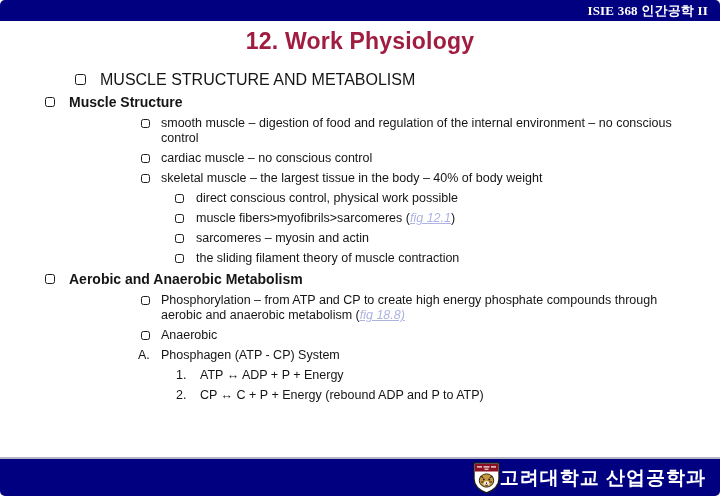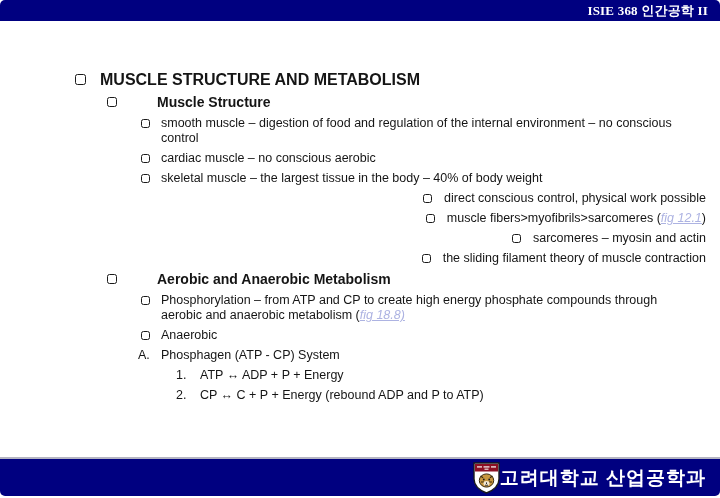--- a/index.html
+++ b/index.html
@@ -21,24 +21,24 @@
   }
   
   .title{
     position:absolute;top:28px;left:0;width:100%;text-align:center;
     color:var(--title-crimson,#a01c40);
     font-weight:bold;font-size:23px;letter-spacing:.2px;
   }
   
   .content{position:absolute;top:70px;left:0;right:14px;}
   .li{display:flex;align-items:flex-start;margin-bottom:5px;font-size:12.5px;line-height:15px;}
-  .l1{padding-left:75px;font-size:16px;font-weight:bold;line-height:19px;}
-  .l2{padding-left:107px;font-size:14px;font-weight:bold;line-height:17px;gap:26px;}
+  .l1{padding-left:75px;font-size:16px;font-weight:normal;line-height:19px;}
+  .l2{padding-left:45px;font-size:14px;font-weight:bold;line-height:17px;}
   .l3{padding-left:141px;}
-  .l4{padding-left:175px;justify-content:flex-end;}
+  .l4{padding-left:175px;}
   .lA{padding-left:138px;}
   .ln{padding-left:176px;}
   .bullet{
     flex:0 0 auto;box-sizing:border-box;background:#fff;
     border:1.6px solid #1a1a1a;border-radius:2.5px;
   }
   .l1 .bullet{width:11px;height:11px;margin:4px 14px 0 0;}
   .l2 .bullet{width:10px;height:10px;margin:3px 14px 0 0;}
   .l3 .bullet{width:9px;height:9px;margin:3px 11px 0 0;}
   .l4 .bullet{width:9px;height:9px;margin:3px 12px 0 0;}
@@ -61,37 +61,38 @@
 </style>
 </head>
 <body>
 
 <div class="slide">
 
   <div class="topbar">
     <span class="topbar-text">ISIE 368 인간공학 II</span>
   </div>
 
+  <div class="title">12. Work Physiology</div>
 
   <div class="content" id="content">
       <div class="li l1">
         <span class="bullet"></span>
         <span class="txt">MUSCLE STRUCTURE AND METABOLISM</span>
       </div>
       <div class="li l2">
         <span class="bullet"></span>
         <span class="txt">Muscle Structure</span>
       </div>
       <div class="li l3">
         <span class="bullet"></span>
         <span class="txt">smooth muscle – digestion of food and regulation of the internal environment – no conscious<br>control</span>
       </div>
       <div class="li l3">
         <span class="bullet"></span>
-        <span class="txt">cardiac muscle – no conscious aerobic</span>
+        <span class="txt">cardiac muscle – no conscious control</span>
       </div>
       <div class="li l3">
         <span class="bullet"></span>
         <span class="txt">skeletal muscle – the largest tissue in the body – 40% of body weight</span>
       </div>
       <div class="li l4">
         <span class="bullet"></span>
         <span class="txt">direct conscious control, physical work possible</span>
       </div>
       <div class="li l4">

